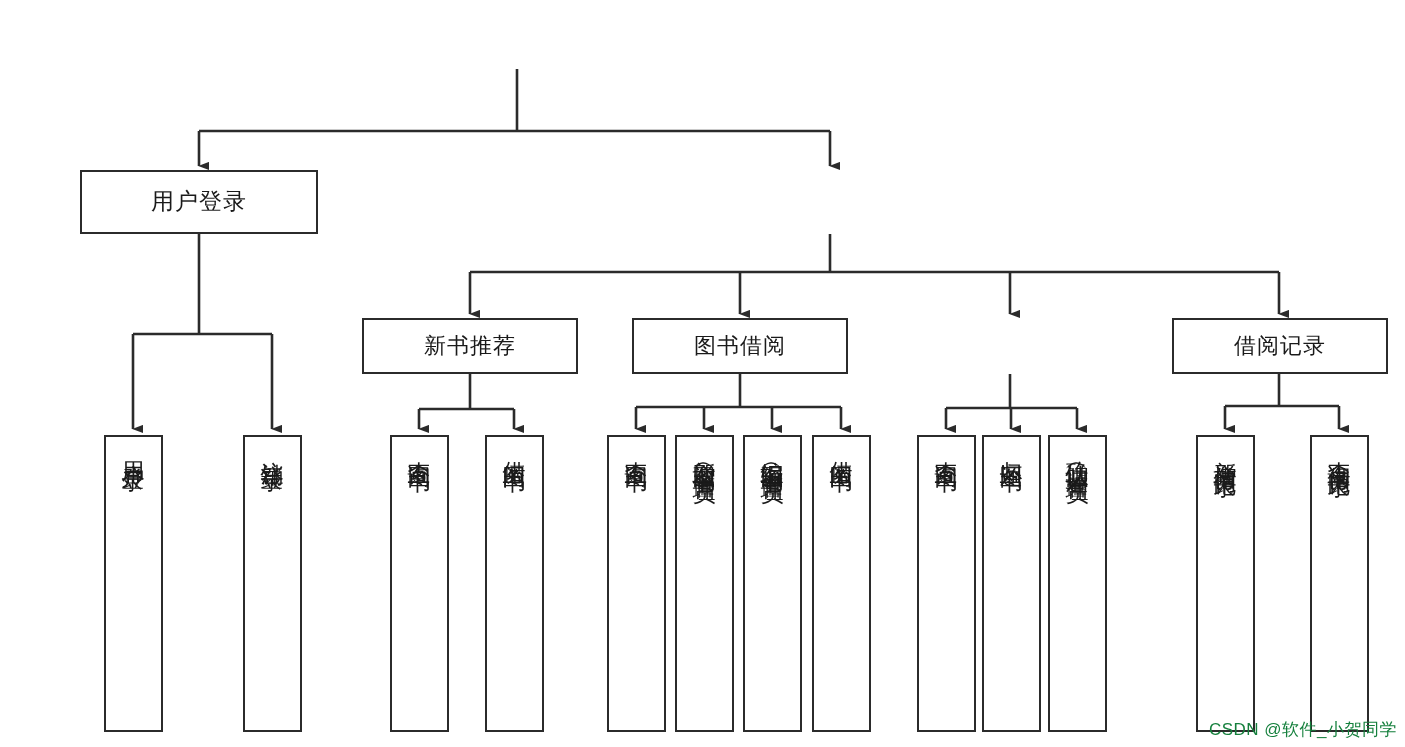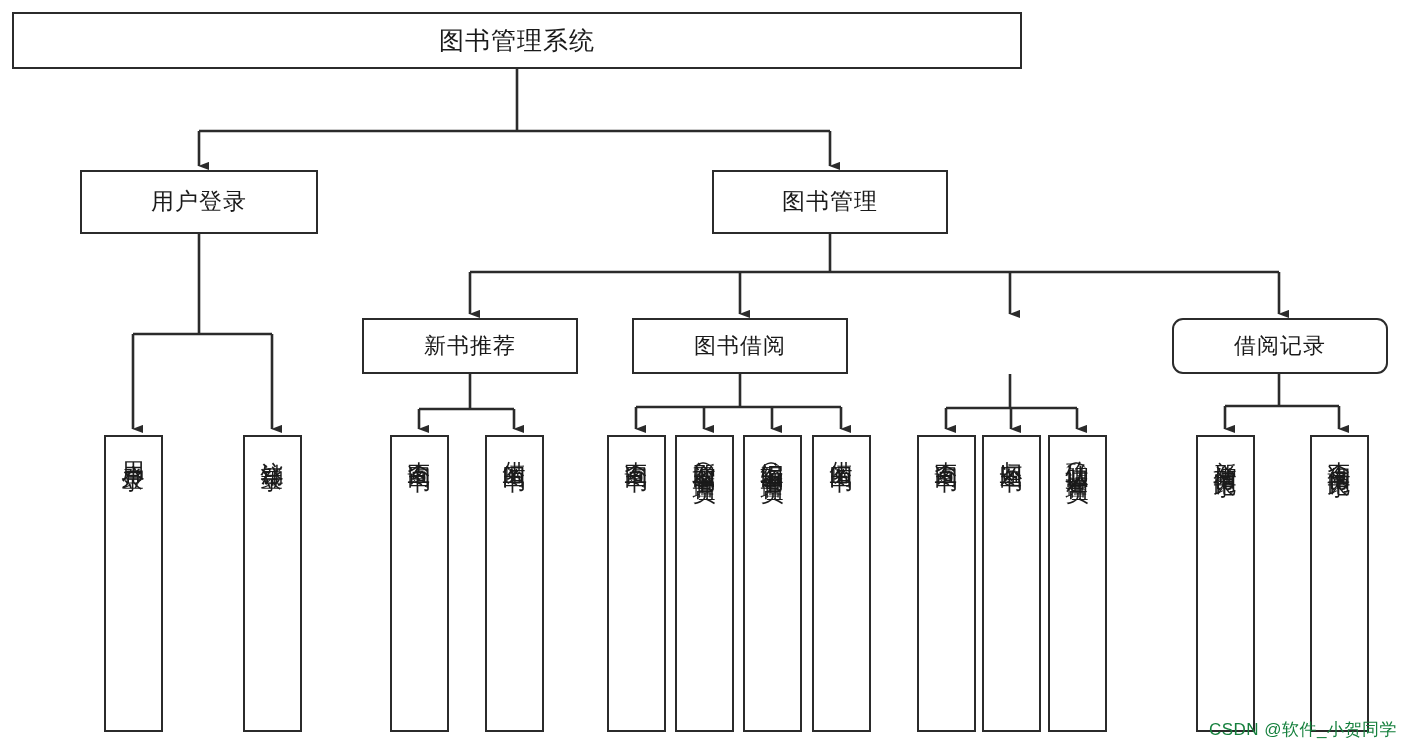--- a/index.html
+++ b/index.html
@@ -122,42 +122,36 @@
       <path d="M1011,408 L1011,429" marker-end="url(#arrowhead)"></path>
       <path d="M1077,408 L1077,429" marker-end="url(#arrowhead)"></path>
 
       <path d="M1279,374 L1279,406"></path>
       <path d="M1225,406 L1339,406"></path>
       <path d="M1225,406 L1225,429" marker-end="url(#arrowhead)"></path>
       <path d="M1339,406 L1339,429" marker-end="url(#arrowhead)"></path>
     </g>
   </svg>
 
-  <div class="node horiz" id="node-root" style="left:12px; top:12px; width:1010px; height:57px;">
-    <span class="label">图书管理系统</span>
-  </div>
 
   <div class="node horiz level2" style="left:80px; top:170px; width:238px; height:64px;">
     <span class="label">用户登录</span>
   </div>
 
-  <div class="node horiz level2" style="left:712px; top:170px; width:236px; height:64px;">
-    <span class="label">图书管理</span>
-  </div>
 
   <div class="node horiz level3" style="left:362px; top:318px; width:216px; height:56px;">
     <span class="label">新书推荐</span>
   </div>
 
   <div class="node horiz level3" style="left:632px; top:318px; width:216px; height:56px;">
     <span class="label">图书借阅</span>
   </div>
 
 
-  <div class="node horiz level3" style="left:1172px; top:318px; width:216px; height:56px;border-radius:11px;">
+  <div class="node horiz level3" style="left:1172px; top:318px; width:216px; height:56px;">
     <span class="label">借阅记录</span>
   </div>
 
   <div class="node vert leaf" style="left:104px; top:435px; width:59px; height:297px;">
     <span class="label">用户登录</span>
   </div>
 
   <div class="node vert leaf" style="left:243px; top:435px; width:59px; height:297px;">
     <span class="label">注销登录</span>
   </div>

